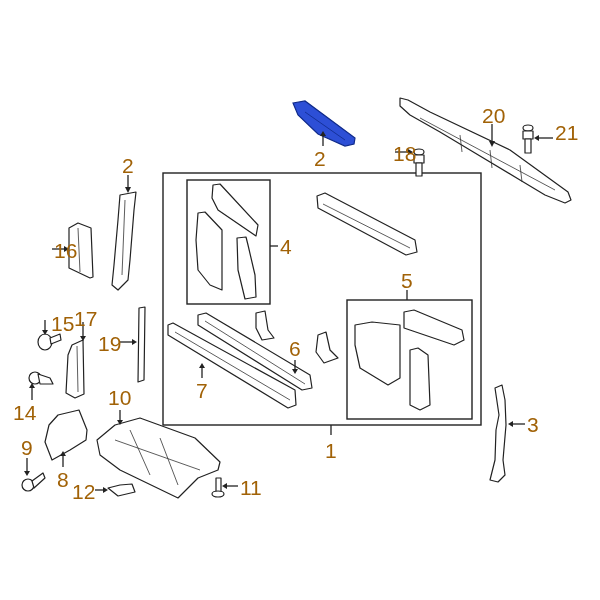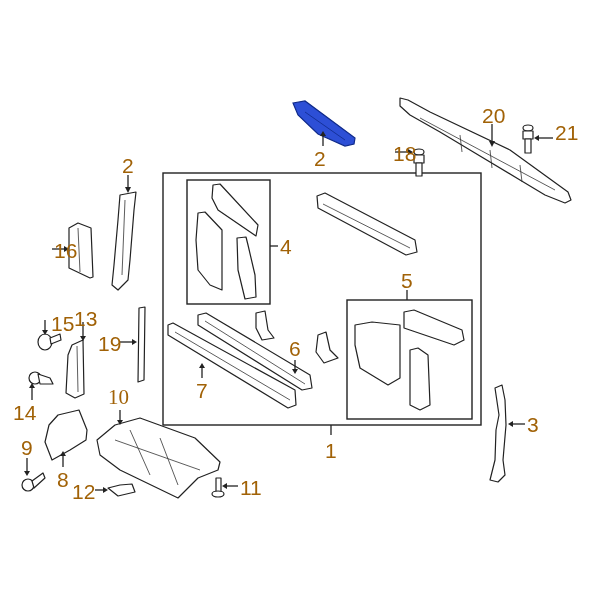--- a/index.html
+++ b/index.html
@@ -184,24 +184,24 @@
 
 <span class="callout" style="left:325px;top:440px;">1</span>
 <span class="callout" style="left:122px;top:155px;">2</span>
 <span class="callout" style="left:527px;top:414px;">3</span>
 <span class="callout" style="left:280px;top:236px;">4</span>
 <span class="callout" style="left:401px;top:270px;">5</span>
 <span class="callout" style="left:289px;top:338px;">6</span>
 <span class="callout" style="left:196px;top:380px;">7</span>
 <span class="callout" style="left:57px;top:469px;">8</span>
 <span class="callout" style="left:21px;top:437px;">9</span>
-<span class="callout" style="left:108px;top:387px;font-family:Liberation Serif, serif;">10</span>
+<span class="callout" style="left:108px;top:387px;">10</span>
 <span class="callout" style="left:240px;top:477px;">11</span>
 <span class="callout" style="left:72px;top:481px;">12</span>
-<span class="callout" style="left:74px;top:308px;">13</span>
+<span class="callout" style="left:74px;top:308px;">17</span>
 <span class="callout" style="left:13px;top:402px;">14</span>
 <span class="callout" style="left:51px;top:297px;margin-top:16px;">15</span>
 <span class="callout" style="left:30px;top:240px;margin-left:24px;">16</span>
 <span class="callout" style="left:314px;top:148px;">2</span>
 <span class="callout" style="left:393px;top:143px;text-align:right;">18</span>
 <span class="callout" style="left:98px;top:333px;text-align:right;">19</span>
 <span class="callout" style="left:482px;top:105px;">20</span>
 <span class="callout" style="left:555px;top:122px;">21</span>
 
 </body></html>

